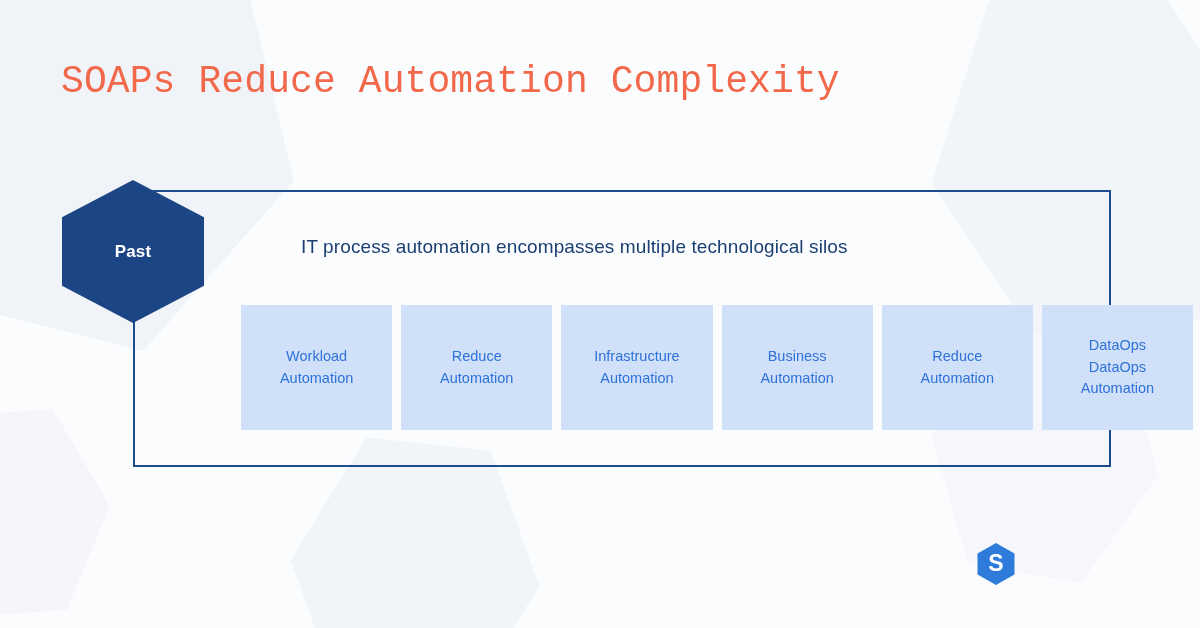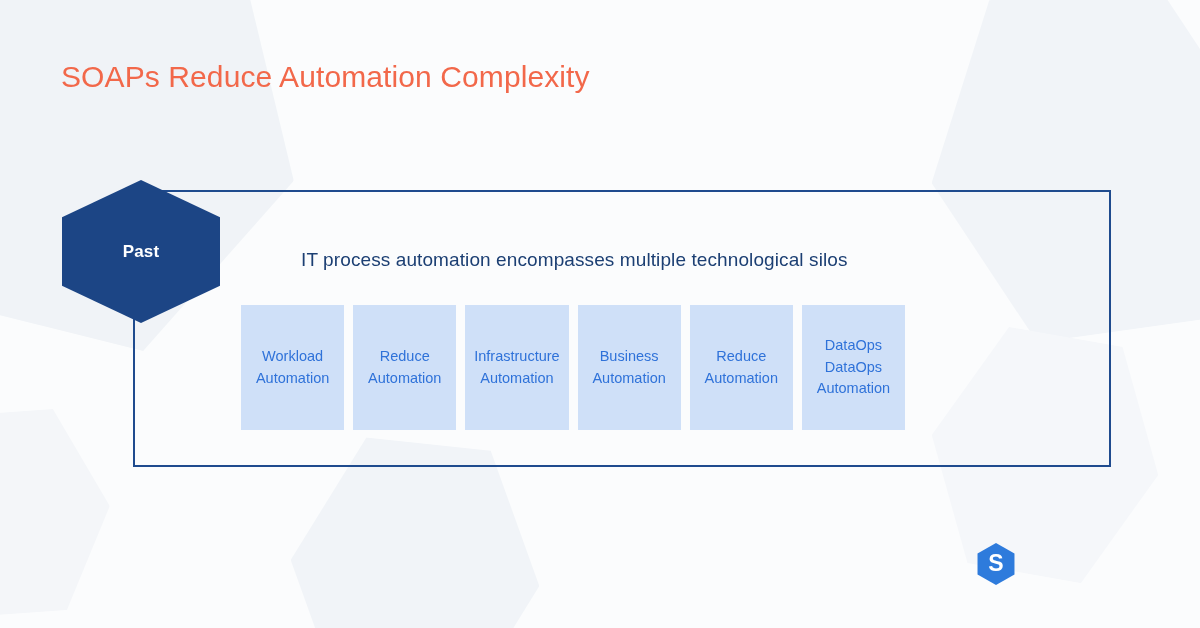--- a/index.html
+++ b/index.html
@@ -58,76 +58,77 @@
     width: 230px; height: 250px;
     transform: rotate(10deg);
     background: #f5f7fa;
   }
 
   
   .title {
     position: absolute;
     left: 61px;
     top: 60px;
-    font-size: 30px;
+    font-size: 38px;
     font-weight: 400;
     letter-spacing: 0.1px;
     color: #f2684a;
     white-space: nowrap;
+    font-family: Liberation Mono, monospace;
   }
 
   
   .frame {
     position: absolute;
     left: 133px;
     top: 190px;
     width: 978px;
     height: 277px;
     border: 2px solid #1f4b8e;
     background: transparent;
   }
 
   
   .hex-badge {
     position: absolute;
     left: 62px;
     top: 180px;
-    width: 158px;
+    width: 142px;
     height: 143px;
     background: #1c4585;
     clip-path: polygon(50% 0%, 100% 26%, 100% 74%, 50% 100%, 0% 74%, 0% 26%);
     display: flex;
     align-items: center;
     justify-content: center;
   }
   .hex-badge-label {
     color: #ffffff;
     font-size: 17px;
     font-weight: 700;
     letter-spacing: 0.2px;
   }
 
   
   .subtitle {
     position: absolute;
     left: 301px;
-    top: 249px;
+    top: 236px;
     font-size: 19px;
     font-weight: 400;
     color: #1c3f73;
     white-space: nowrap;
     letter-spacing: 0.1px;
   }
 
   
   .silos {
     position: absolute;
     left: 241px;
     top: 305px;
-    width: 664px;
+    width: 952px;
     height: 125px;
     display: flex;
     gap: 9px;
   }
   .silo {
     flex: 1 1 0;
     background: #cfe0f8;
     display: flex;
     align-items: center;
     justify-content: center;

